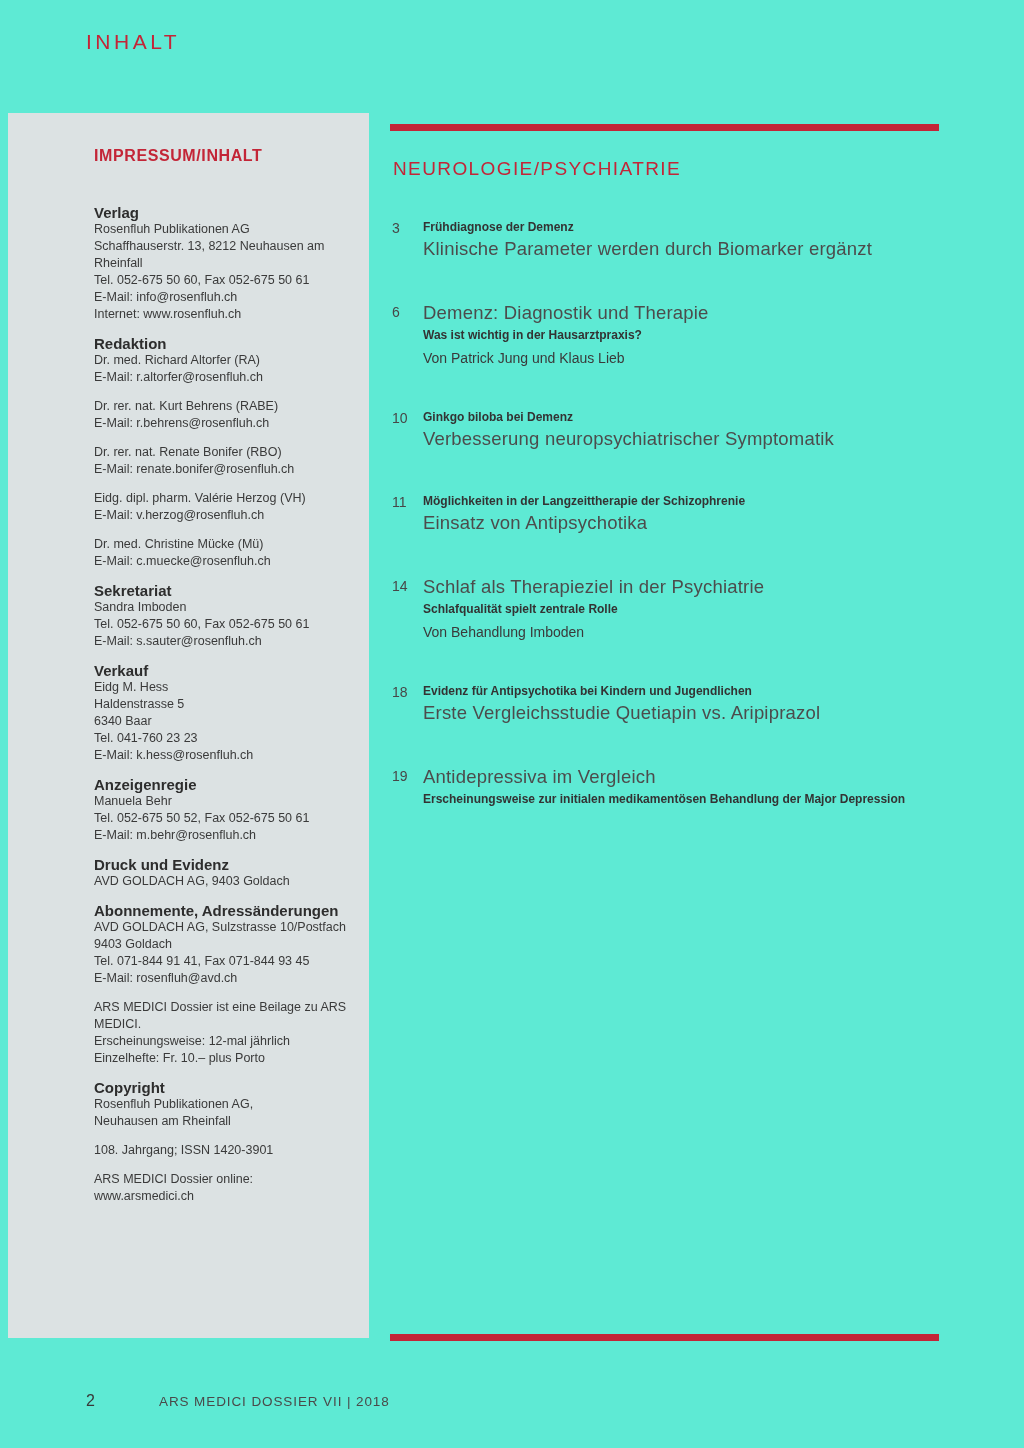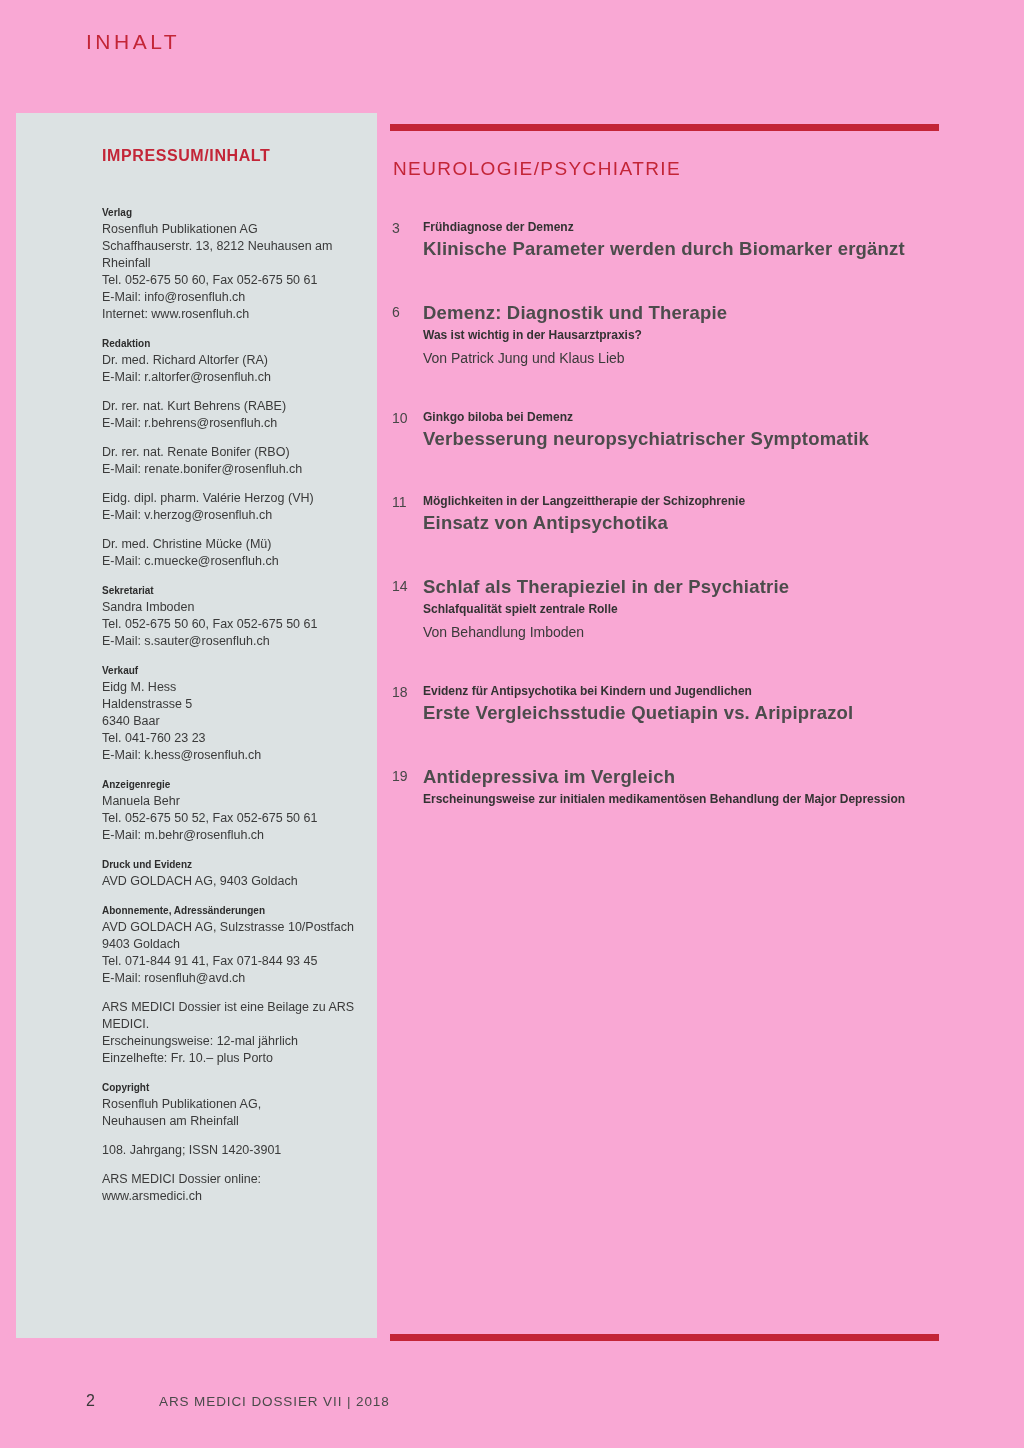--- a/index.html
+++ b/index.html
@@ -3,55 +3,55 @@
 <meta charset="utf-8">
 <style>
   * { margin: 0; padding: 0; box-sizing: border-box; }
   html, body { background: #ffffff; }
   body { font-family: "Liberation Sans", sans-serif; }
 
   .page {
     position: relative;
     width: 1024px;
     height: 1448px;
-    background: #f9a8d4;
+    background: #5eead4;
     overflow: hidden;
   }
 
   
   .page-title {
     position: absolute;
     left: 86px;
     top: 30px;
     font-size: 21px;
     font-weight: 400;
     letter-spacing: 3.5px;
     color: var(--accent, #c52a3b);
   }
 
   
   .impressum-panel {
     position: absolute;
-    left: 16px;
+    left: 8px;
     top: 113px;
     width: 361px;
     height: 1225px;
     background: var(--panel, #dce2e3);
     padding: 34px 18px 0 86px;
   }
   .impressum-heading {
     font-size: 16px;
     font-weight: 700;
     letter-spacing: 0.6px;
     color: var(--accent, #c52a3b);
   }
   .impressum-sections { margin-top: 39px; }
   .imp-section { margin-bottom: 12px; }
   .imp-heading {
-    font-size: 10px;
+    font-size: 15px;
     font-weight: 700;
     color: #2d2d2d;
     line-height: 17px;
   }
   .imp-line {
     font-size: 12.5px;
     color: #3a3a3a;
     line-height: 17px;
   }
 
@@ -87,21 +87,21 @@
   }
   .article-body { flex: 1; }
   .line-kicker {
     font-size: 12px;
     font-weight: 700;
     color: #333333;
     line-height: 20px;
   }
   .line-title {
     font-size: 18.5px;
-    font-weight: 700;
+    font-weight: 400;
     color: #4c4c4c;
     line-height: 24px;
     letter-spacing: 0.2px;
   }
   .line-byline {
     font-size: 14px;
     color: #3a3a3a;
     line-height: 18px;
     margin-top: 4px;
   }

